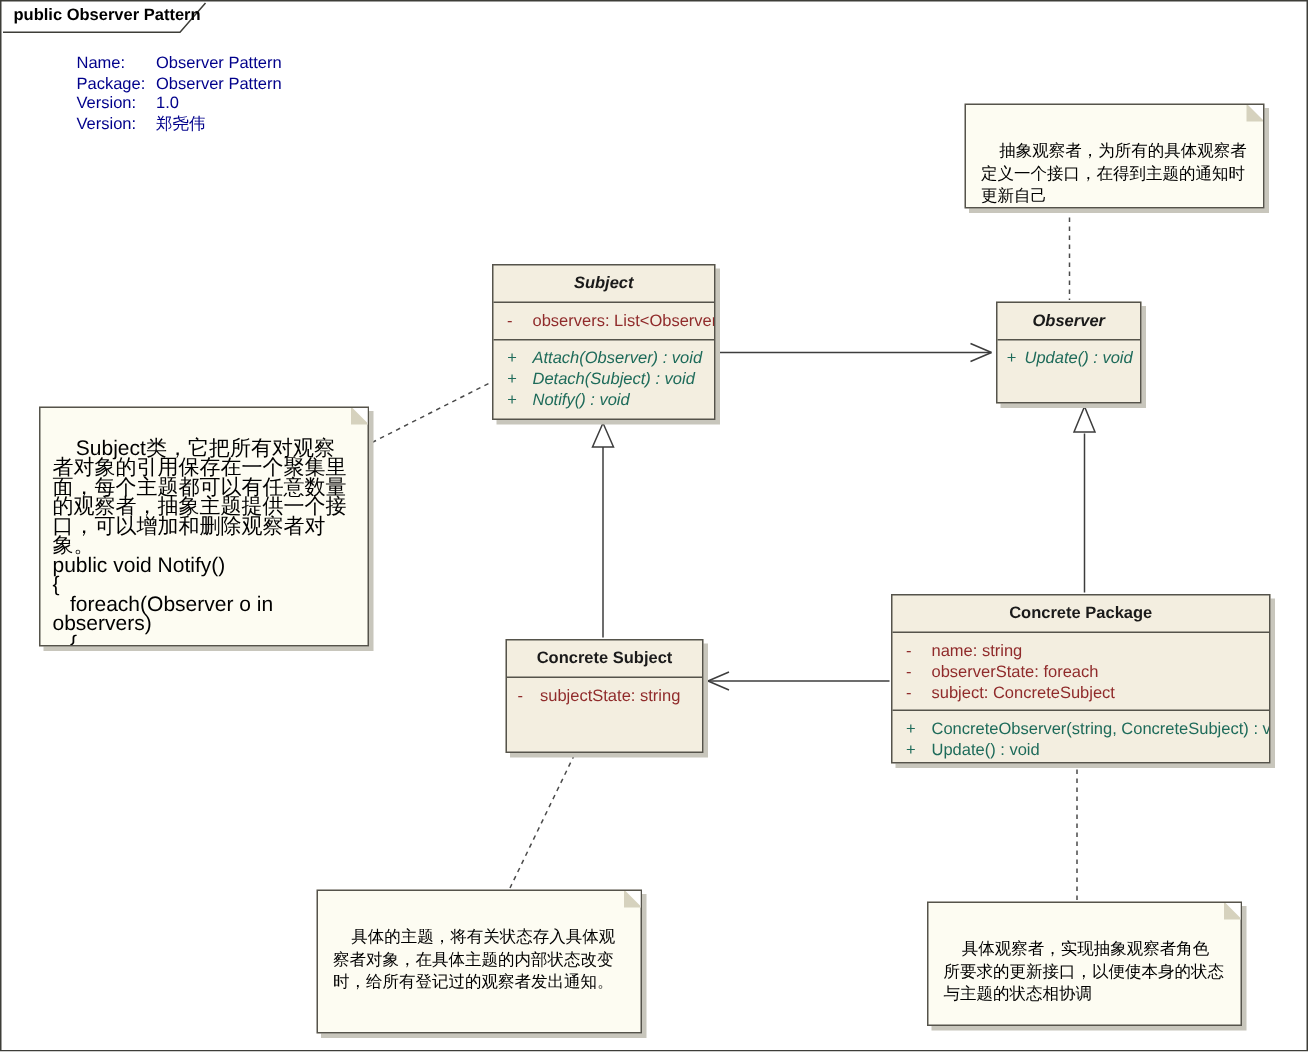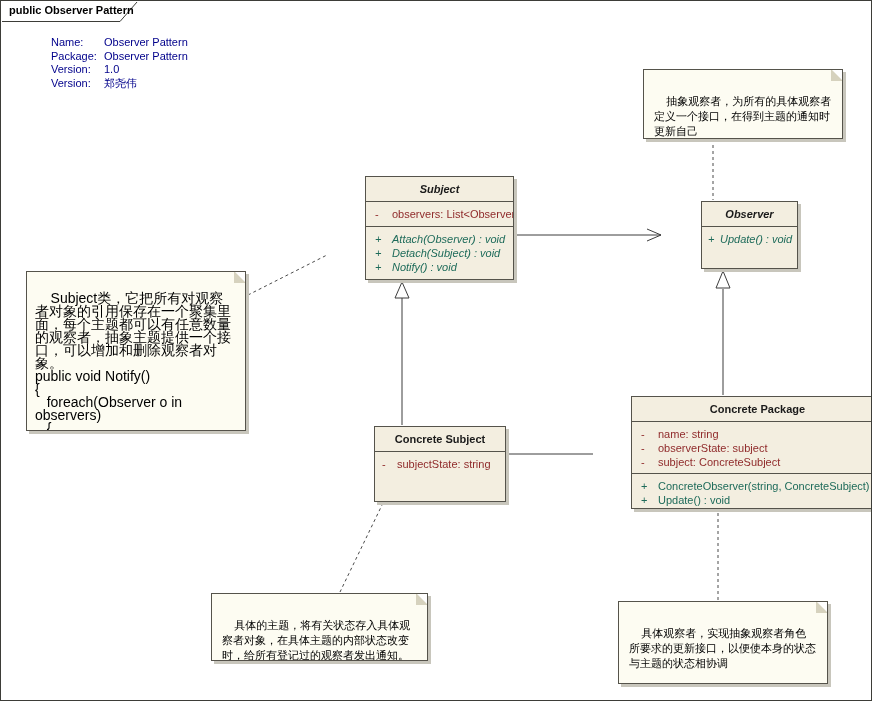--- a/index.html
+++ b/index.html
@@ -15,21 +15,21 @@
     font-size:11px; font-weight:bold; color:#000;
   }
   .meta { position:absolute; left:50px; top:35px; z-index:2; font-size:11px; color:#00008B; }
   .meta-row { display:flex; line-height:13.5px;align-items:flex-end; }
   .meta-label { width:53px; }
   
   .cls {
     position:absolute; z-index:1;
     background:#F3EEE0; border:1px solid #55534B;
     box-shadow:3px 3px 0 #C8C6BC;
-    font-size:11px; color:#1a1a1a;margin-left:37px;
+    font-size:11px; color:#1a1a1a;
   }
   .cls .title {
     height:24px; line-height:24px; text-align:center; font-weight:bold;
     overflow:hidden; white-space:nowrap;
   }
   .cls.abstract .title { font-style:italic; }
   .compartment { border-top:1px solid #55534B; padding-top:5px; overflow:hidden; }
   .member { position:relative; padding:0 4px 0 26px; line-height:14px; white-space:nowrap; }
   .member .sign { position:absolute; left:9px; }
   .attr { color:#902B2B; }
@@ -139,21 +139,21 @@
     </div>
   </div>
 
   <div class="cls" style="left:593px; top:395px; width:253px; height:113px;">
     <div class="title">Concrete Package</div>
     <div class="compartment" style="height:52px;">
       <div class="member attr">
         <span class="sign">-</span><span>name:  string</span>
       </div>
       <div class="member attr">
-        <span class="sign">-</span><span>observerState:  subject</span>
+        <span class="sign">-</span><span>observerState:  foreach</span>
       </div>
       <div class="member attr">
         <span class="sign">-</span><span>subject:  ConcreteSubject</span>
       </div>
     </div>
     <div class="compartment" style="height:35px;">
       <div class="member op">
         <span class="sign">+</span><span>ConcreteObserver(string, ConcreteSubject) : void</span>
       </div>
       <div class="member op">
@@ -174,21 +174,21 @@
 {
    foreach(Observer o in observers)
    {
       o.Update();
    }
 }</span>
     <div class="fold-cut"></div>
     <div class="fold-flap"></div>
   </div>
 
-  <div class="note" style="left:210px; top:592px; width:217px; height:68px;">
+  <div class="note" style="left:210px; top:592px; width:217px; height:96px;">
     <span>具体的主题，将有关状态存入具体观察者对象，在具体主题的内部状态改变时，给所有登记过的观察者发出通知。</span>
     <div class="fold-cut"></div>
     <div class="fold-flap"></div>
   </div>
 
   <div class="note" style="left:617px; top:600px; width:210px; height:83px;">
     <span>具体观察者，实现抽象观察者角色所要求的更新接口，以便使本身的状态与主题的状态相协调</span>
     <div class="fold-cut"></div>
     <div class="fold-flap"></div>
   </div>

